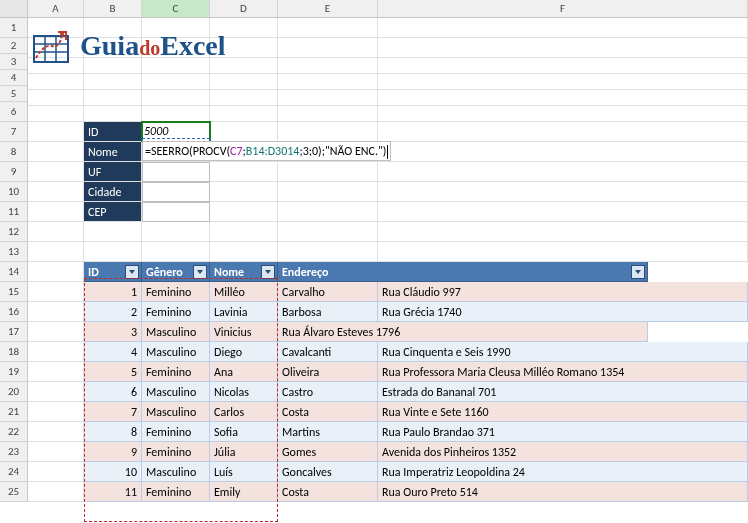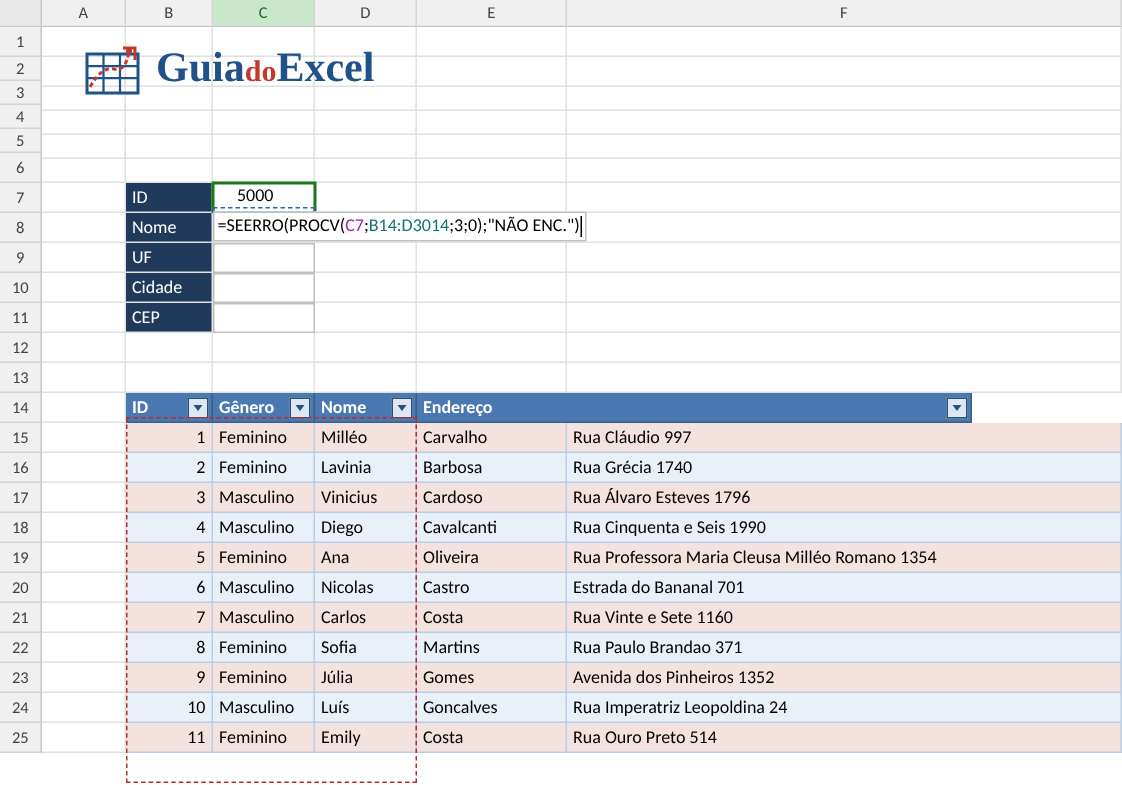--- a/index.html
+++ b/index.html
@@ -109,22 +109,23 @@
   }
   .lkup-val {
     border: 1px solid #bfbfbf;
     background: #fff;
     line-height: 18px;
     padding-left: 2px;
   }
   .selected-cell {
     outline: 2px solid #1a7a1a;
     outline-offset: -1px;
-    padding-left:16px;
+    padding-left:2px;
     line-height:18px;
+    font-style:italic;
   }
   .formula-overlay {
     position: absolute;
     left: 0;
     top: -1px;
     white-space: nowrap;
     background: #fff;
     border: 1px solid #bfbfbf;
     height: 20px;
     line-height: 18px;
@@ -385,21 +386,20 @@
           <div class="cell cC td band2">Feminino</div>
           <div class="cell cD td band2">Lavinia</div>
           <div class="cell cE td band2">Barbosa</div>
           <div class="cell cF td band2">Rua Grécia 1740</div>
         </div>
         <div class="row">
           <div class="cell cA"></div>
           <div class="cell cB td num band1">3</div>
           <div class="cell cC td band1">Masculino</div>
           <div class="cell cD td band1">Vinicius</div>
-          <div class="cell cE td band1">Cardoso</div>
           <div class="cell cF td band1">Rua Álvaro Esteves 1796</div>
         </div>
         <div class="row">
           <div class="cell cA"></div>
           <div class="cell cB td num band2">4</div>
           <div class="cell cC td band2">Masculino</div>
           <div class="cell cD td band2">Diego</div>
           <div class="cell cE td band2">Cavalcanti</div>
           <div class="cell cF td band2">Rua Cinquenta e Seis 1990</div>
         </div>
@@ -454,21 +454,21 @@
         <div class="row">
           <div class="cell cA"></div>
           <div class="cell cB td num band1">11</div>
           <div class="cell cC td band1">Feminino</div>
           <div class="cell cD td band1">Emily</div>
           <div class="cell cE td band1">Costa</div>
           <div class="cell cF td band1">Rua Ouro Preto 514</div>
         </div>
       </div>
 
-  <div class="logo-wrap" style="top: 6px; left: 26px;">
+  <div class="logo-wrap" style="top: 6px; left: 2px;">
   <span class="logo-icon">
     <svg width="44" height="44" viewBox="0 0 44 44">
       <rect x="4" y="12" width="34" height="26" fill="none" stroke="#1e5288" stroke-width="2"></rect>
       <line x1="4" y1="20" x2="38" y2="20" stroke="#1e5288" stroke-width="1.5"></line>
       <line x1="4" y1="28" x2="38" y2="28" stroke="#1e5288" stroke-width="1.5"></line>
       <line x1="15" y1="12" x2="15" y2="38" stroke="#1e5288" stroke-width="1.5"></line>
       <line x1="26" y1="12" x2="26" y2="38" stroke="#1e5288" stroke-width="1.5"></line>
       <path d="M6 34 Q 14 20 22 22 Q 30 24 32 10" fill="none" stroke="#c0392b" stroke-width="2" stroke-dasharray="3 2"></path>
       <path d="M28 8 L36 8 L36 16" fill="none" stroke="#c0392b" stroke-width="2"></path>
       <circle cx="32" cy="10" r="2" fill="#c0392b"></circle>

